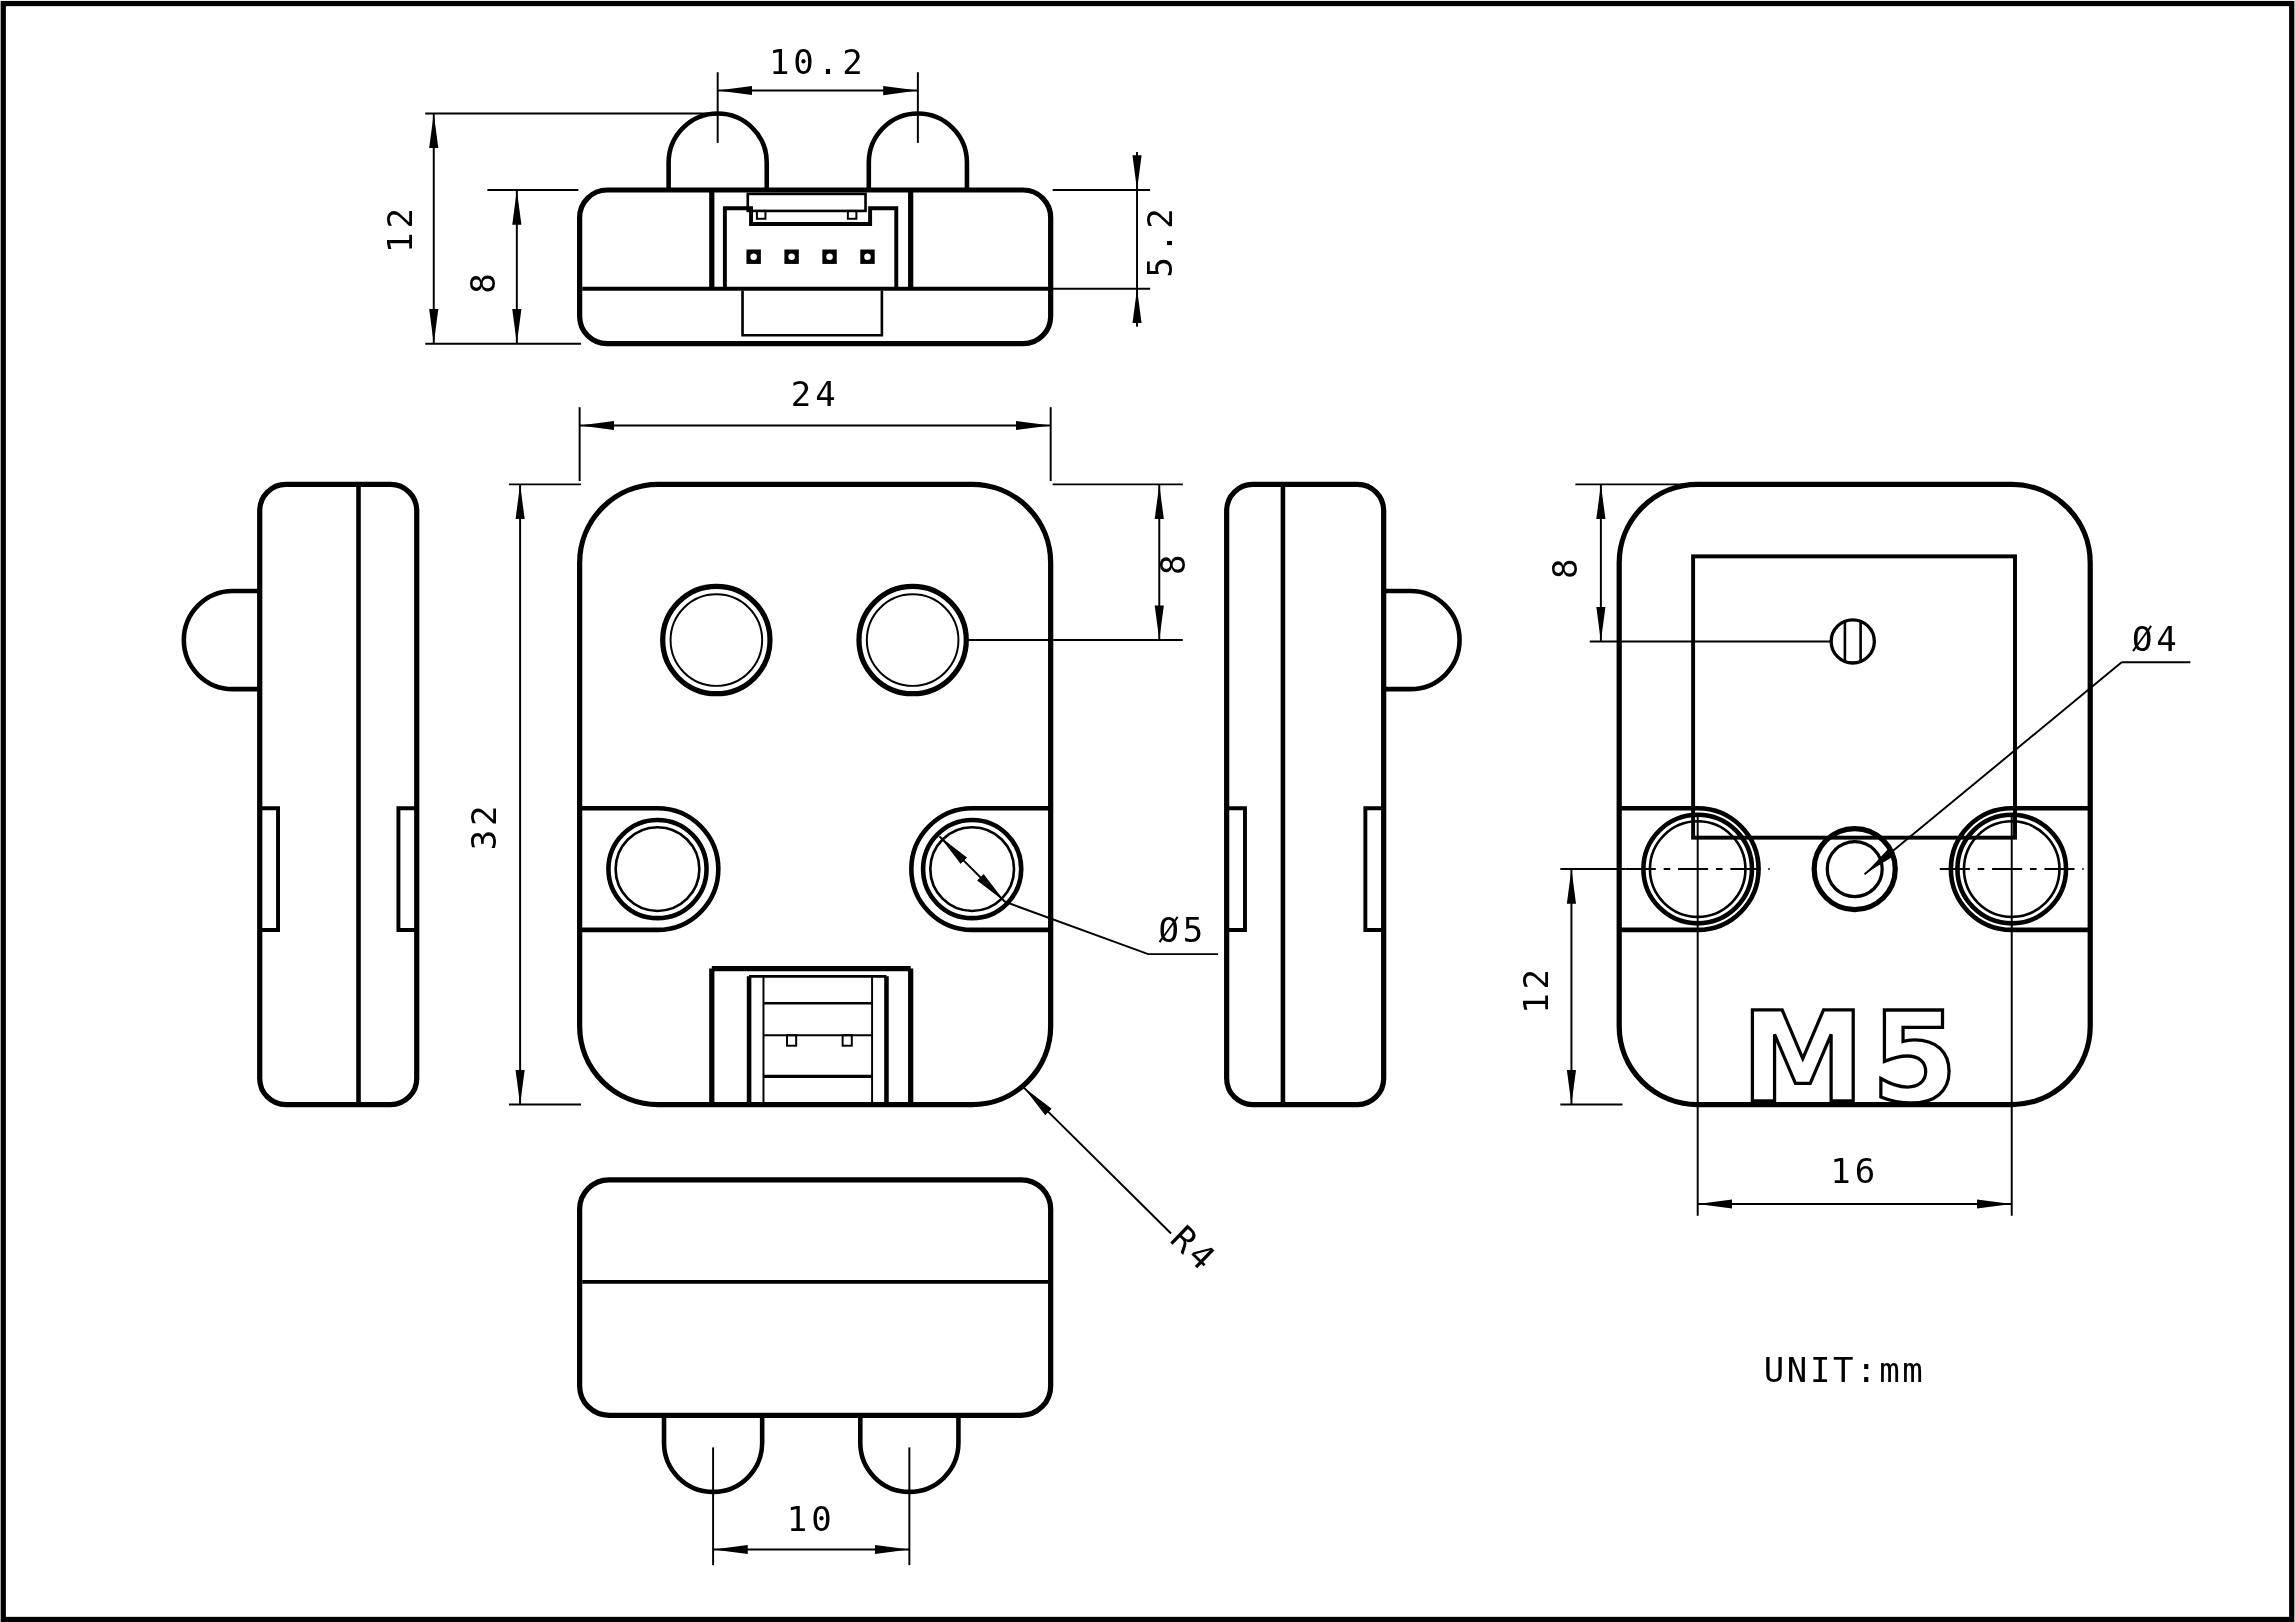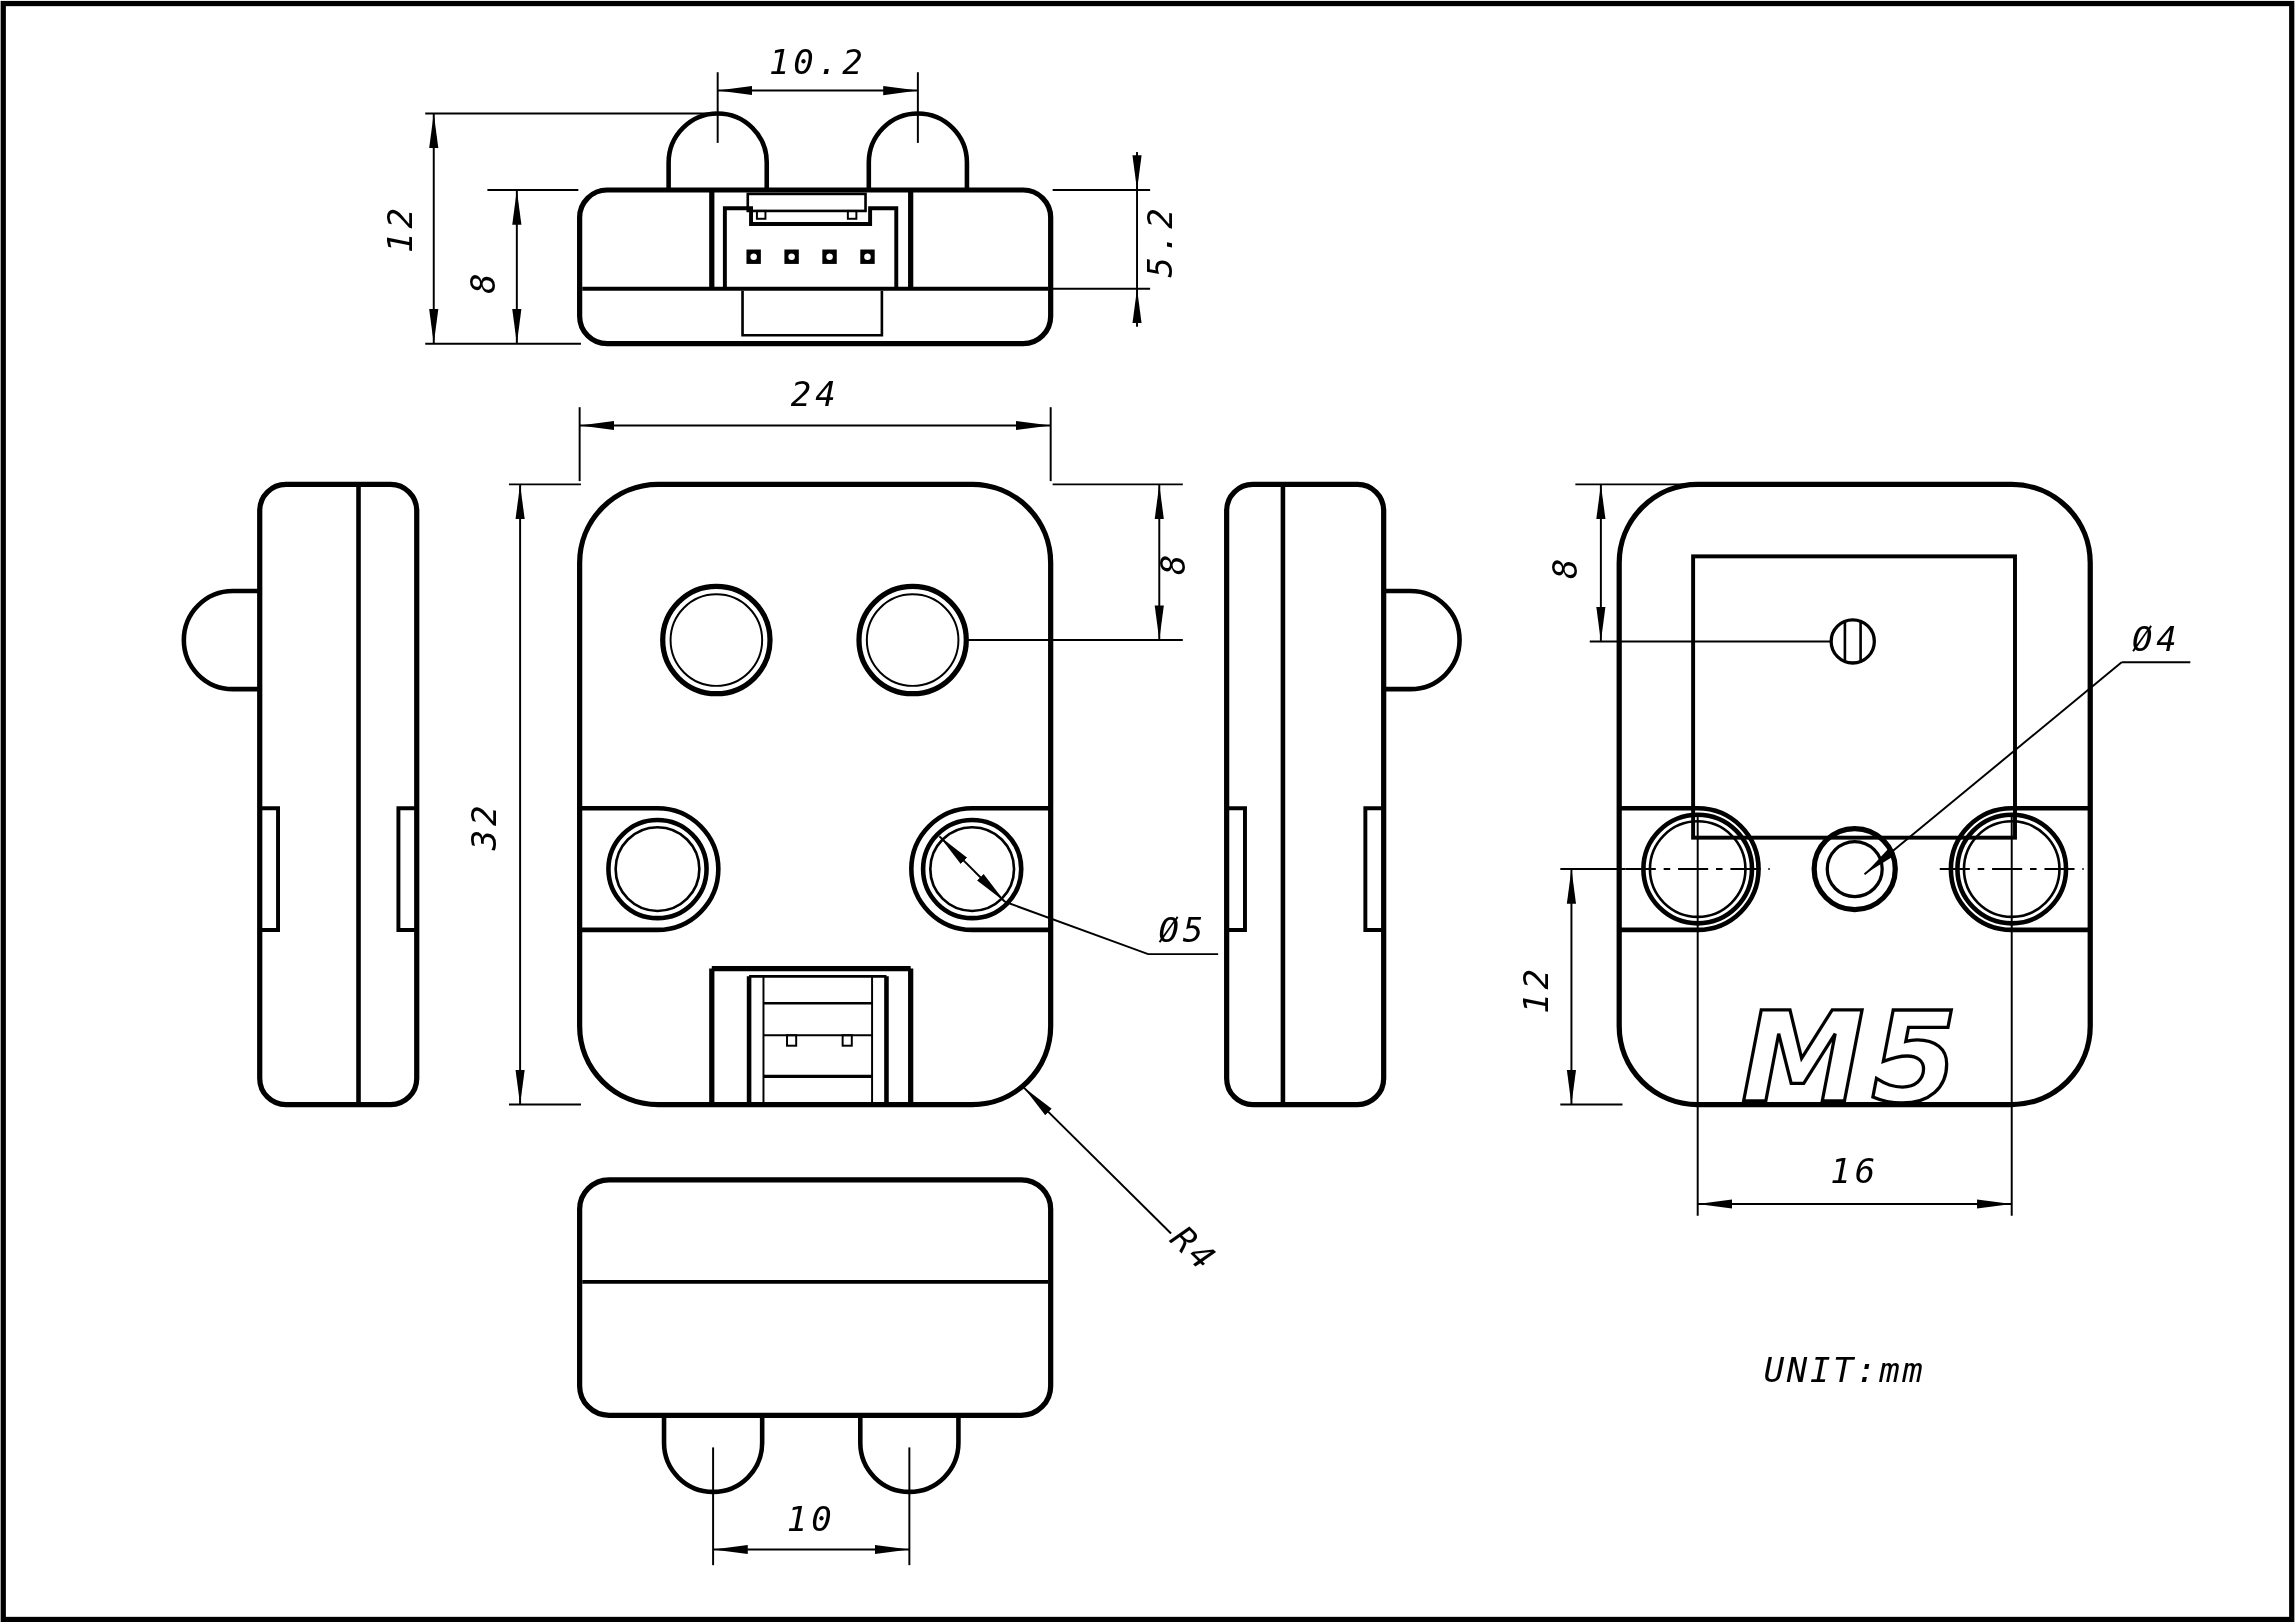--- a/index.html
+++ b/index.html
@@ -1,16 +1,16 @@
 <!DOCTYPE html>
 <html style="font-size:10.5px"><head>
 <meta charset="utf-8">
 <style>
   html,body{margin:0;padding:0;background:#ffffff;}
-  .stage{position:relative;width:2295px;height:1623px;background:#fff;overflow:hidden;font-style:italic;}
+  .stage{position:relative;width:2295px;height:1623px;background:#fff;overflow:hidden;}
   svg{position:absolute;left:0;top:0;}
   .s8{stroke:#000;stroke-width:8;fill:none;stroke-linejoin:miter}
   .s7{stroke:#000;stroke-width:7;fill:none;stroke-linejoin:miter}
   .s6{stroke:#000;stroke-width:6;fill:none}
   .s5{stroke:#000;stroke-width:5;fill:none}
   .s4{stroke:#000;stroke-width:4;fill:none}
   .s3{stroke:#000;stroke-width:3;fill:none}
   .dimline{stroke:#000;stroke-width:3;fill:none}
   .ctr{stroke:#000;stroke-width:3;fill:none;stroke-dasharray:46 12 10 12}
   .blk{fill:#000;stroke:none}

